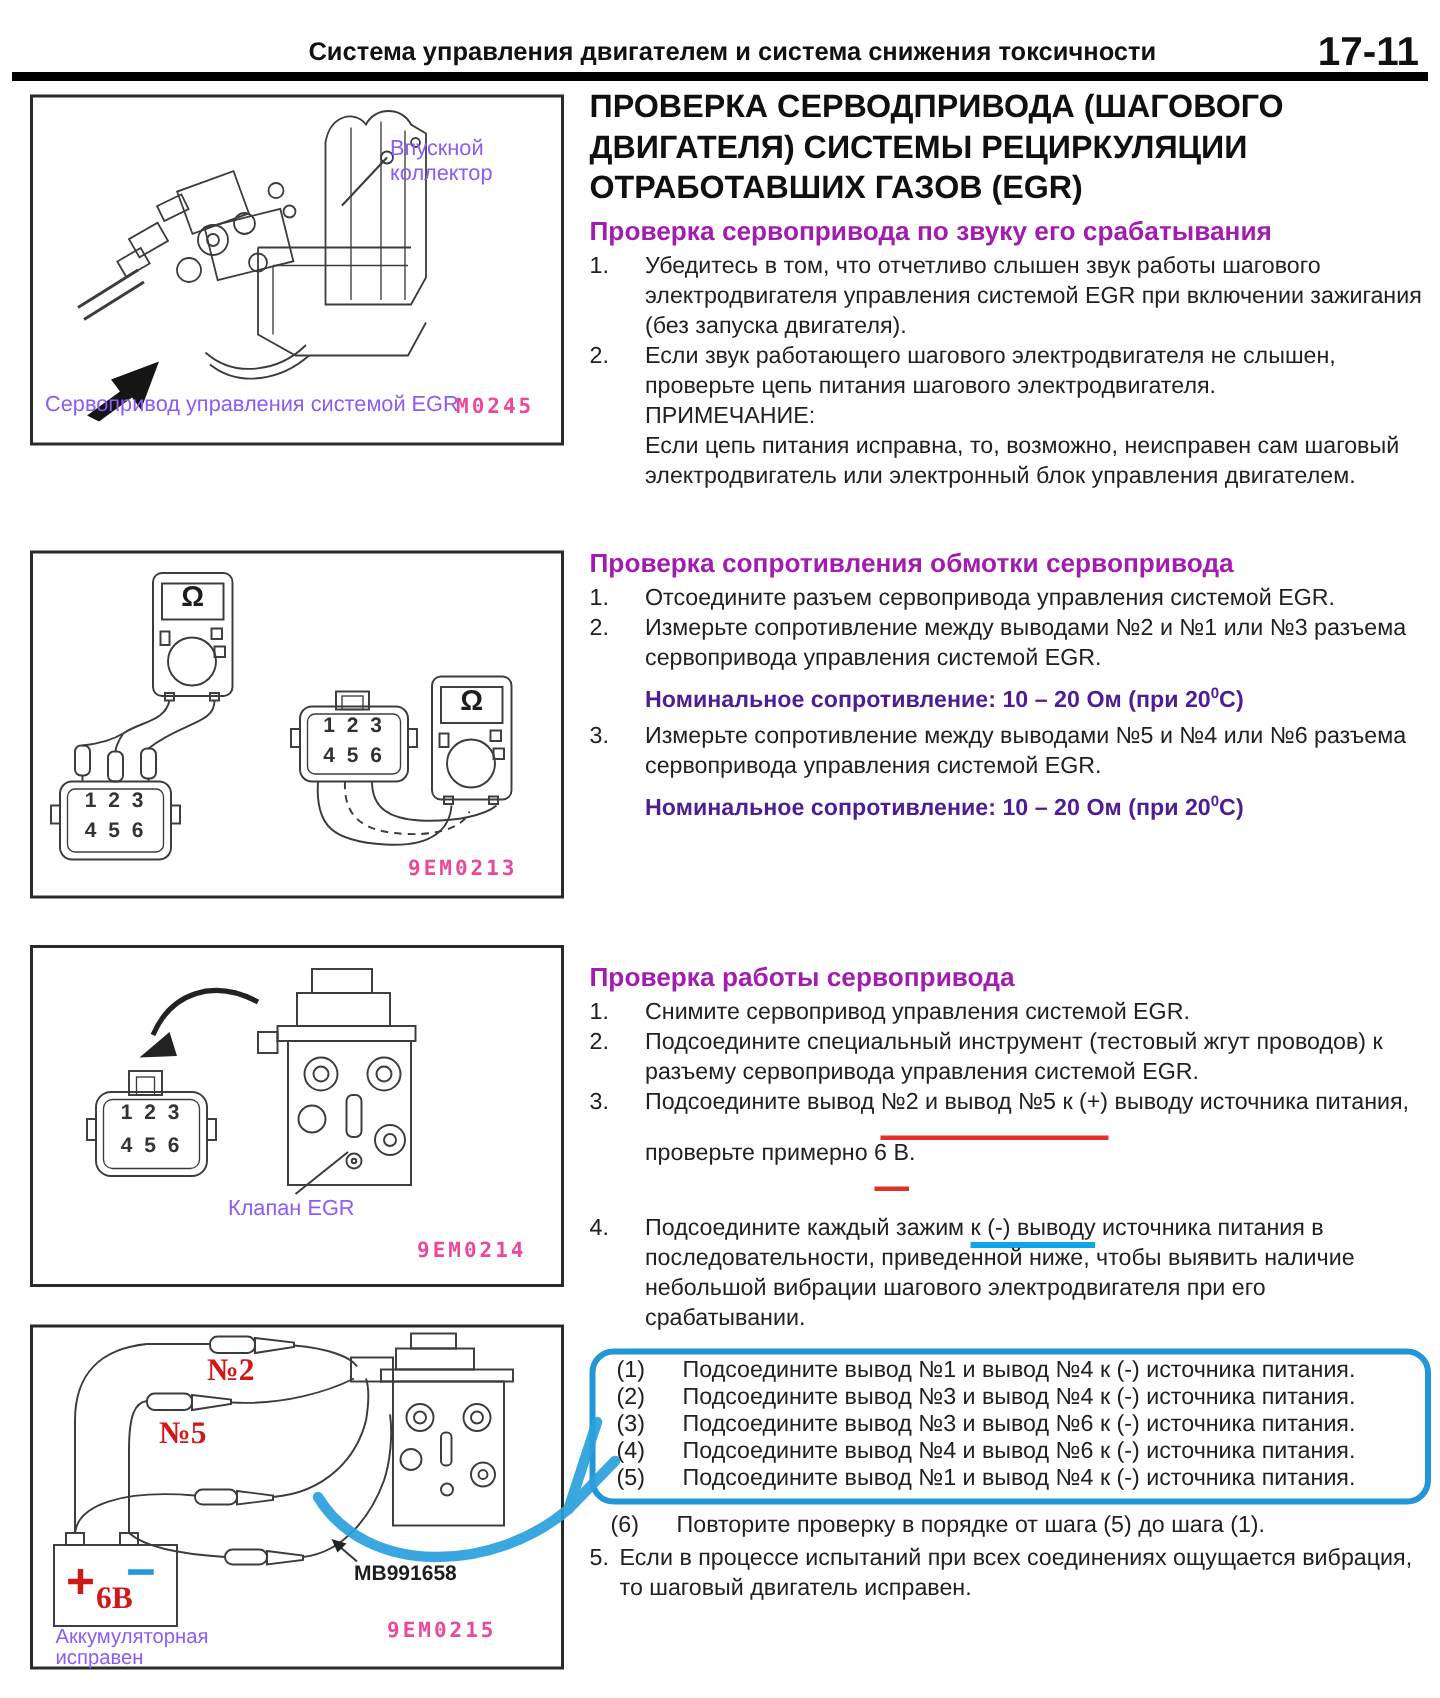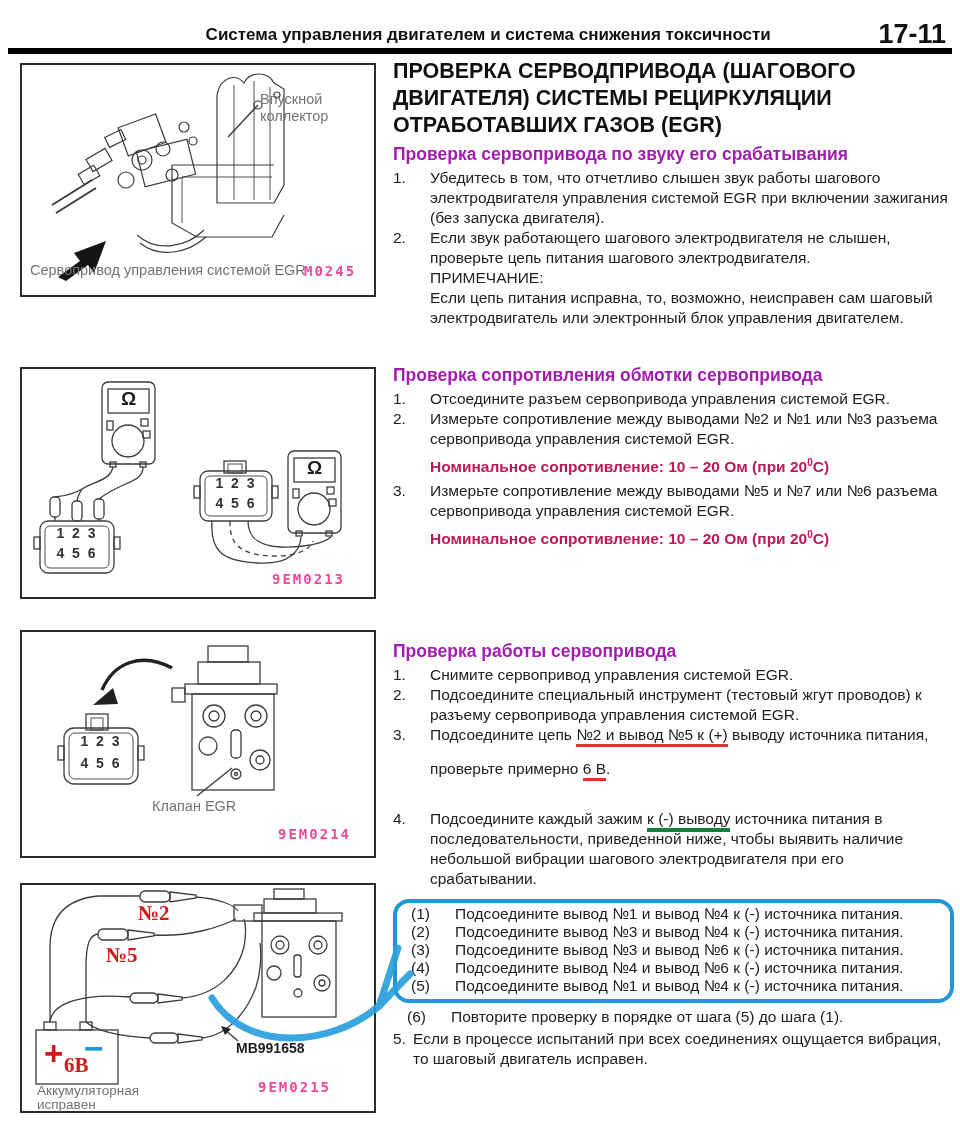--- a/index.html
+++ b/index.html
@@ -10,45 +10,45 @@
   .chapter-title{flex:1;text-align:center;font-weight:bold;font-size:17px;padding:0 0 3px 90px;color:#111;}
   .page-number{font-weight:bold;font-size:27px;padding:0 6px 0 0;color:#111;line-height:1;}
 
   
   .figure{position:absolute;left:20px;width:356px;border:2px solid #2a2a2a;background:#fff;box-sizing:border-box;}
   .figure svg{position:absolute;left:0;top:0;}
   #fig1{top:63px;height:234px;}
   #fig2{top:367px;height:232px;}
   #fig3{top:630px;height:228px;}
   #fig4{top:883px;height:230px;}
-  .f-label{position:absolute;font-size:14.5px;line-height:17px;color:#737373;}
+  .f-label{position:absolute;font-size:14.5px;line-height:17px;color:#8b5cf6;}
   .f-code{position:absolute;font-family:"DejaVu Sans Mono",monospace;font-weight:bold;font-size:14px;letter-spacing:2px;color:#ec4899;}
   .pins{position:absolute;font-weight:bold;font-size:14px;letter-spacing:2px;color:#333;text-align:center;}
   .ohm{position:absolute;font-weight:bold;font-size:19px;color:#1d1d1d;text-align:center;}
   .f-red{position:absolute;font-family:"Liberation Serif",serif;font-weight:bold;font-size:21px;color:#d01818;}
   .f-plus{position:absolute;font-weight:900;font-size:33px;color:#d01818;line-height:1;}
   .f-minus{position:absolute;font-weight:900;font-size:34px;color:#2499d9;line-height:1;}
   .f-tool{position:absolute;font-weight:bold;font-size:14px;color:#1d1d1d;}
 
   
   .right-col{position:absolute;left:393px;top:58px;width:561px;font-size:15.5px;line-height:20px;color:#212121;}
   h1{font-size:21.5px;line-height:27px;margin:0 0 5px;color:#101010;}
   h2{font-size:17.5px;line-height:21px;margin:0 0 3px;color:#a21caf;}
   .li{display:flex;}
   .li .num{width:37px;flex:none;}
   .li .txt{flex:1;}
   .note{margin-left:37px;}
-  .spec{font-weight:bold;margin:4px 0 4px 37px;color:#be185d;}
+  .spec{font-weight:bold;margin:4px 0 4px 37px;color:#4c1d95;}
   .spec sup{font-size:10px;}
   .mt-sec2{margin-top:37px;}
   .mt-sec3{margin-top:92px;}
   .item3-cont{margin:14px 0 0 37px;}
   .item4{margin-top:30px;}
-  .ured{border-bottom:3px solid #e03228;padding-bottom:1px;}
-  .ublue{border-bottom:4px solid #15803d;padding-bottom:1px;}
+  .ured{border-bottom:3px solid #e03228;padding-bottom:14px;}
+  .ublue{border-bottom:4px solid #0ea5e9;padding-bottom:1px;}
   .bluebox{margin-top:10px;border:4px solid #2196d8;border-radius:16px;padding:2px 6px 4px 14px;line-height:18px;}
   .bluebox .li{line-height:18px;}
   .bluebox .num,.seq .num{width:44px;flex:none;}
   .after6{margin-top:4px;margin-left:14px;}
   .after6 .num{width:44px;}
   .item5{margin-top:2px;}
   .item5 .num{width:20px;}
 
   .overlay{position:absolute;left:0;top:0;z-index:5;pointer-events:none;}
 </style>
@@ -266,36 +266,36 @@
     <span class="num">1.</span>
     <span class="txt">Отсоедините разъем сервопривода управления системой EGR.</span>
   </div>
   <div class="li">
     <span class="num">2.</span>
     <span class="txt">Измерьте сопротивление между выводами №2 и №1 или №3 разъема сервопривода управления системой EGR.</span>
   </div>
   <div class="spec"><span>Номинальное сопротивление: 10 – 20 Ом (при 20</span><sup>0</sup><span>С)</span></div>
   <div class="li">
     <span class="num">3.</span>
-    <span class="txt">Измерьте сопротивление между выводами №5 и №7 или №6 разъема сервопривода управления системой EGR.</span>
+    <span class="txt">Измерьте сопротивление между выводами №5 и №4 или №6 разъема сервопривода управления системой EGR.</span>
   </div>
   <div class="spec"><span>Номинальное сопротивление: 10 – 20 Ом (при 20</span><sup>0</sup><span>С)</span></div>
 
   <h2 class="mt-sec3">Проверка работы сервопривода</h2>
   <div class="li">
     <span class="num">1.</span>
     <span class="txt">Снимите сервопривод управления системой EGR.</span>
   </div>
   <div class="li">
     <span class="num">2.</span>
     <span class="txt">Подсоедините специальный инструмент (тестовый жгут проводов) к разъему сервопривода управления системой EGR.</span>
   </div>
   <div class="li">
     <span class="num">3.</span>
-    <span class="txt"><span>Подсоедините цепь </span><span class="ured">№2 и вывод №5 к (+)</span><span> выводу источника питания,</span></span>
+    <span class="txt"><span>Подсоедините вывод </span><span class="ured">№2 и вывод №5 к (+)</span><span> выводу источника питания,</span></span>
   </div>
   <div class="item3-cont"><span>проверьте примерно </span><span class="ured">6 В</span><span>.</span></div>
 
   <div class="li item4">
     <span class="num">4.</span>
     <span class="txt"><span>Подсоедините каждый зажим </span><span class="ublue">к (-) выводу</span><span> источника питания в последовательности, приведенной ниже, чтобы выявить наличие небольшой вибрации шагового электродвигателя при его срабатывании.</span></span>
   </div>
 
   <div class="bluebox">
     <div class="li">

